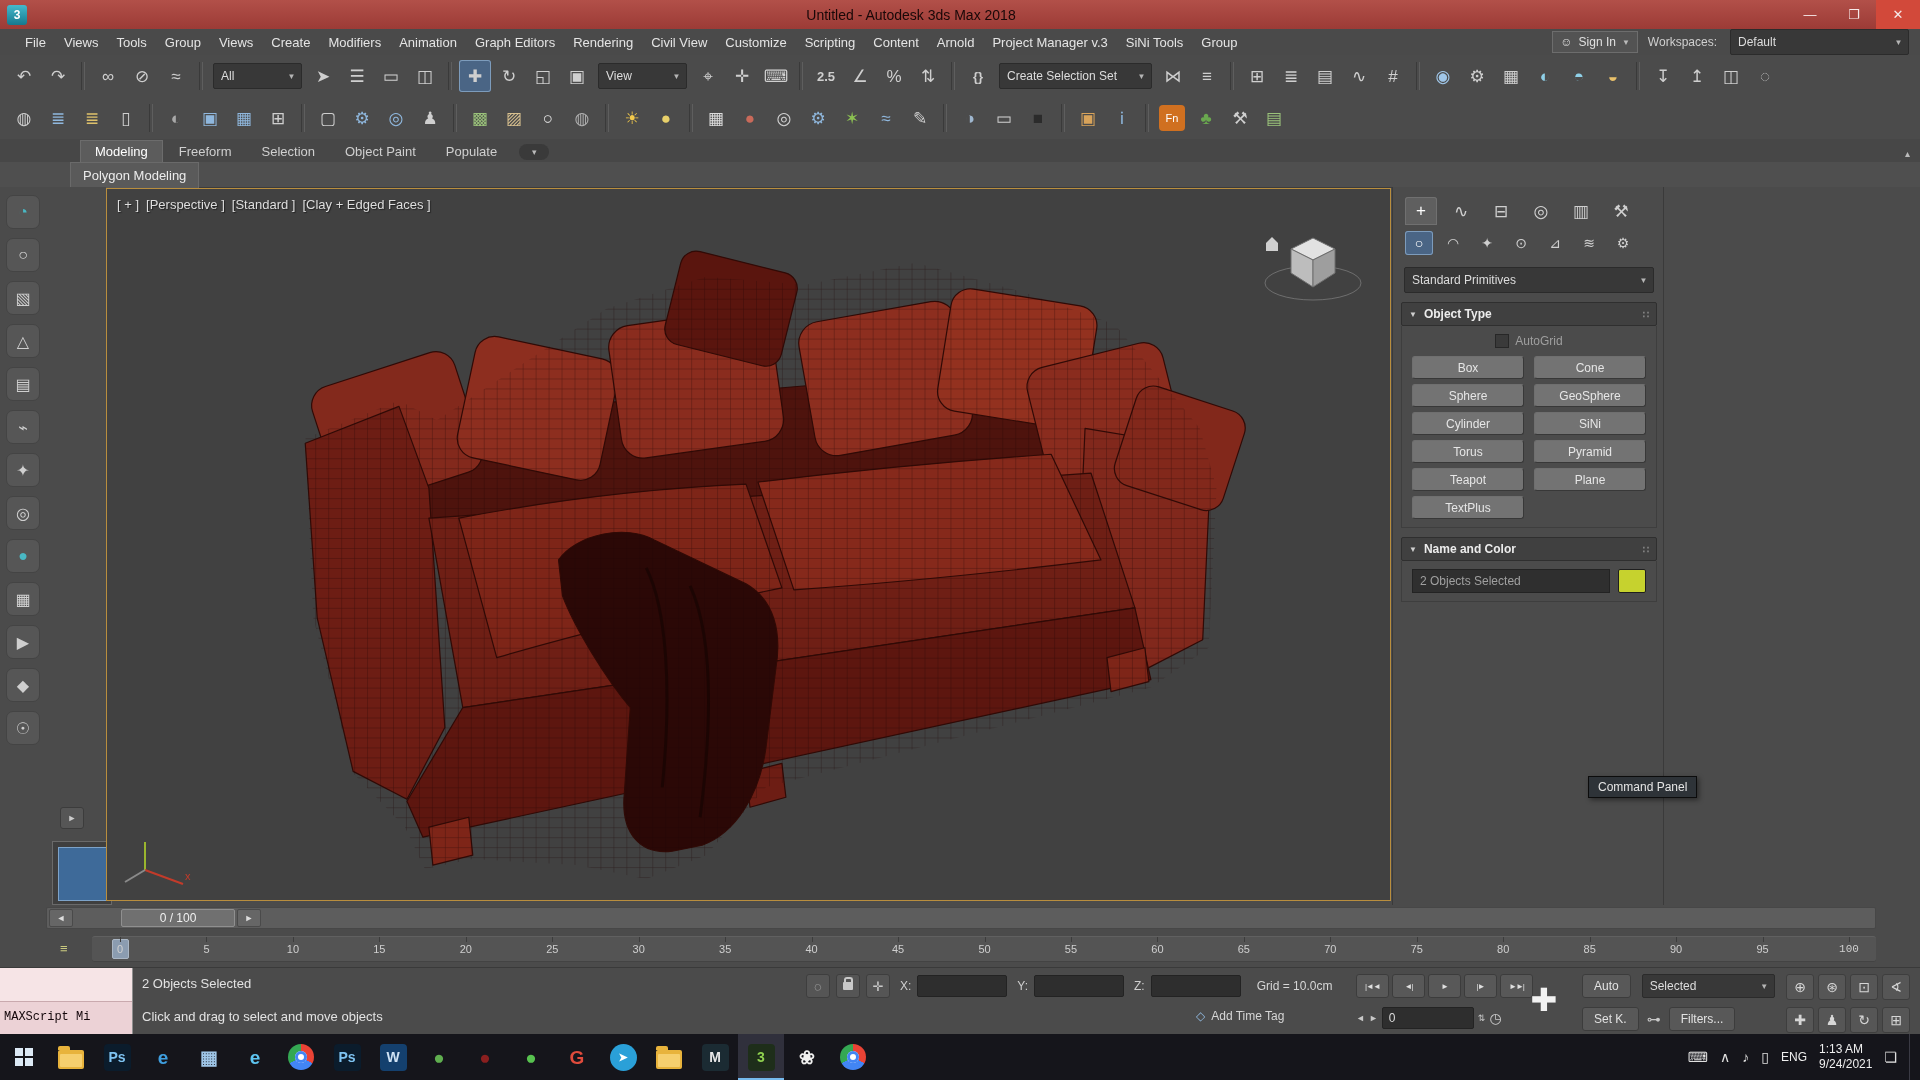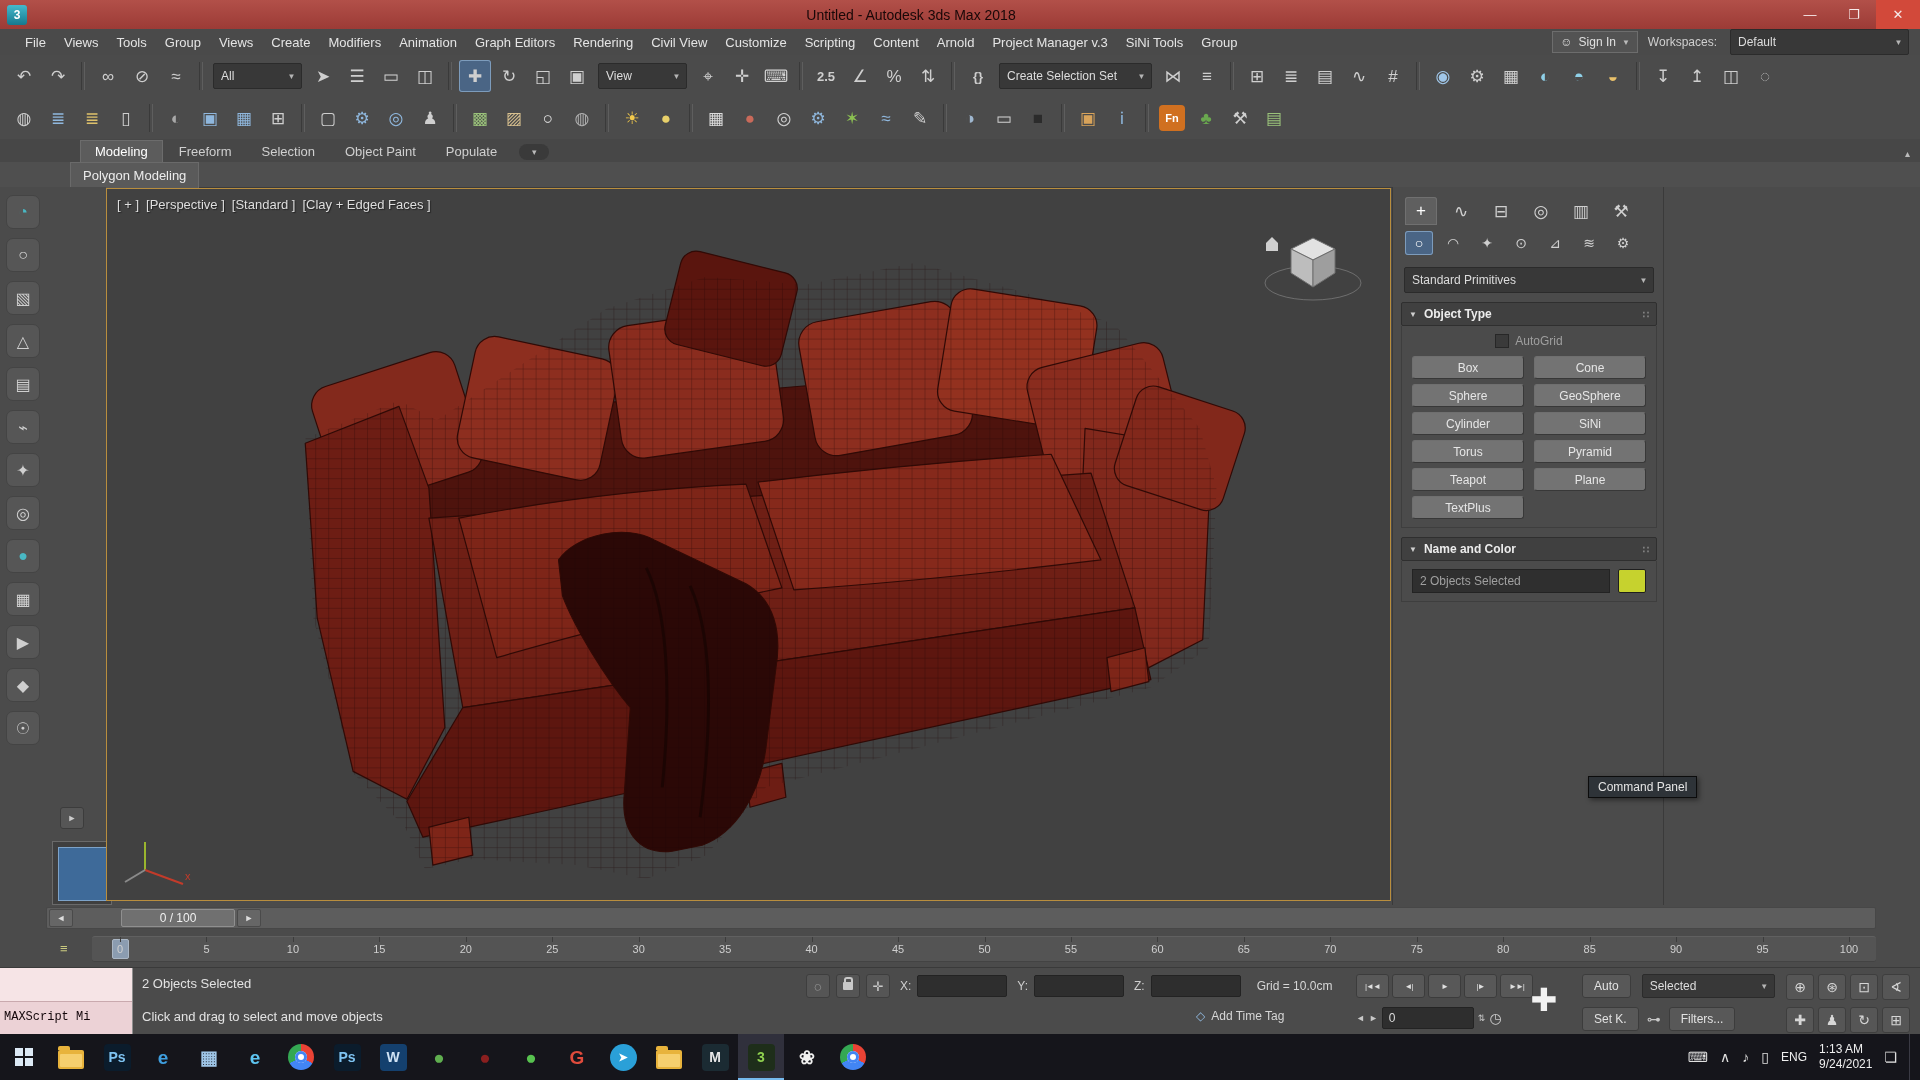--- a/index.html
+++ b/index.html
@@ -28,21 +28,21 @@
   .ws-dd{width:168px}
 
   
   .toolbar{position:absolute;left:0;right:0;background:#4b4b4b;display:flex;align-items:center;padding-left:8px;gap:2px}
   .toolbar1{top:55px;height:42px;border-bottom:1px solid #424242}
   .toolbar2{top:97px;height:42px;border-bottom:1px solid #3e3e3e}
   .ic{width:32px;height:32px;border-radius:3px;display:flex;align-items:center;justify-content:center;
     font-size:17px;color:#cfcfcf;flex:0 0 auto;line-height:1}
   .ic.txt{font-size:13px;font-weight:bold}
   .ic.active{background:#4a6585;box-shadow:inset 0 0 0 1px #7d9cbc}
-  .ic.badge{font-size:11px;font-weight:bold;border-radius:4px;width:26px;height:26px;margin:0 3px}
+  .ic.badge{font-size:11px;font-weight:normal;border-radius:4px;width:26px;height:26px;margin:0 3px}
   .tb-sep{width:2px;height:28px;margin:0 5px;border-left:1px solid #3a3a3a;border-right:1px solid #5e5e5e;flex:0 0 auto}
   .dd{height:24px;background:#383838;border:1px solid #2b2b2b;border-radius:2px;color:#ddd;display:flex;
     align-items:center;padding:0 2px 0 7px;font-size:12px;justify-content:space-between;flex:0 0 auto;margin:0 3px}
   .dd-label{white-space:nowrap;overflow:hidden}
   .dd-arrow{width:15px;text-align:center;font-size:8px;color:#b5b5b5}
 
   
   .ribbon-tabs{position:absolute;top:139px;left:0;right:0;height:23px;background:#474747;display:flex;
     align-items:flex-end;padding-left:80px;gap:2px;border-bottom:1px solid #3d3d3d}
   .rtab{padding:3px 14px;font-size:13px;color:#cfcfcf}
@@ -547,21 +547,21 @@
         <div class="ruler-label" style="left: 1324.75px;">75</div>
         <div class="ruler-tick" style="left: 1411.2px;"></div>
         <div class="ruler-label" style="left: 1411.2px;">80</div>
         <div class="ruler-tick" style="left: 1497.65px;"></div>
         <div class="ruler-label" style="left: 1497.65px;">85</div>
         <div class="ruler-tick" style="left: 1584.1px;"></div>
         <div class="ruler-label" style="left: 1584.1px;">90</div>
         <div class="ruler-tick" style="left: 1670.55px;"></div>
         <div class="ruler-label" style="left: 1670.55px;">95</div>
         <div class="ruler-tick" style="left: 1757px;"></div>
-        <div class="ruler-label" style="left: 1757px;">100</div>
+        <div class="ruler-label" style="left: 1757px; font-family: Liberation Mono, monospace;">100</div>
       </div>
   </div>
 
   <div class="statusbar">
     <div class="msx">
       <div class="msx-top"></div>
       <div class="msx-label">MAXScript Mi</div>
     </div>
     <div class="sb-line1">2 Objects Selected</div>
     <div class="sb-line2">Click and drag to select and move objects</div>

